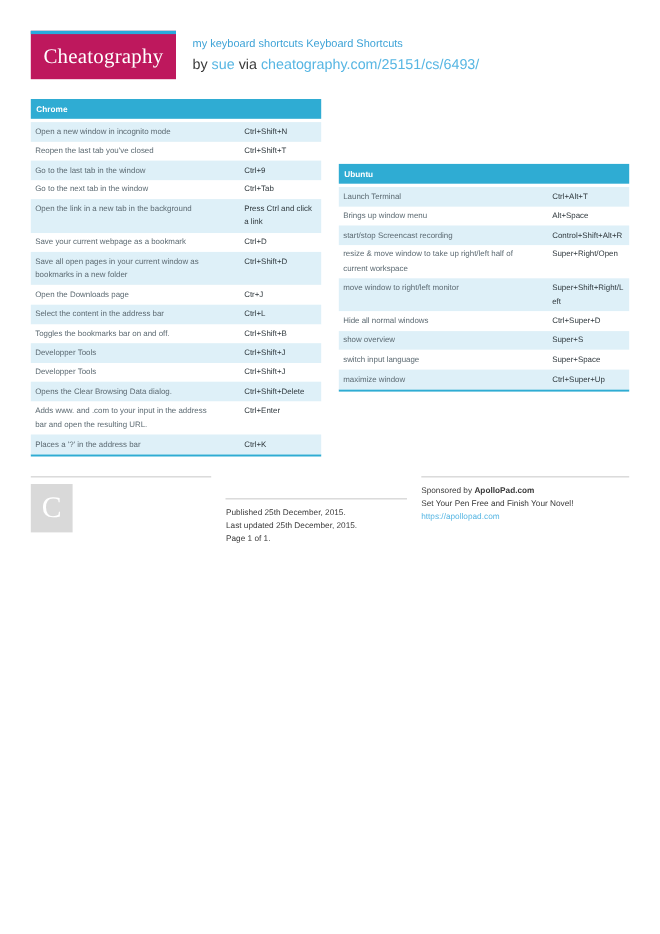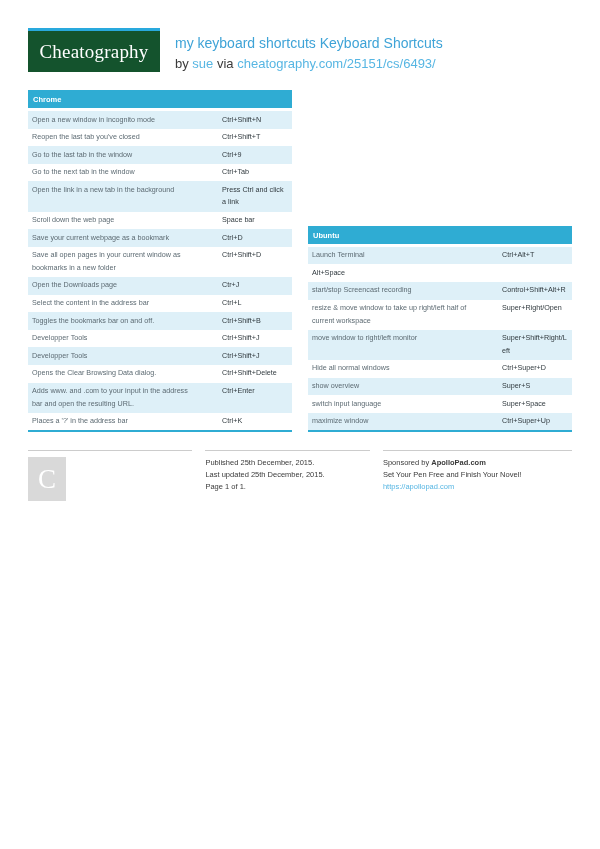--- a/index.html
+++ b/index.html
@@ -12,41 +12,41 @@
     overflow: hidden;
   }
   
   .masthead {
     display: flex;
     align-items: flex-start;
     padding: 28px 28px 0 28px;
   }
   .logo-box {
     width: 132px; height: 44px;
-    background: #14532d;
+    background: #be185d;
     border-top: 3px solid var(--accent-bright, #29a9dd);
     display: flex; align-items: center; justify-content: center;
     flex-shrink: 0;
   }
   .logo-box span {
     font-family: "Liberation Serif", serif;
     font-size: 19px; color: #ffffff; letter-spacing: 0.2px;
   }
   .head-text { margin-left: 15px; padding-top: 7px; }
   .page-title {
-    font-size: 14px; font-weight: normal;
+    font-size: 10px; font-weight: normal;
     color: var(--title-blue, #3ea3d7);
     line-height: 1.2;
   }
   .byline { font-size: 13px; color: #3a3a3a; margin-top: 4px; }
   .byline a { color: var(--link-blue, #57b6e3); text-decoration: none; }
   
   .columns {
     display: flex; gap: 16px;
-    align-items: flex-end;
+    align-items: center;
     margin: 18px 28px 0 28px;
   }
   .col {
     flex: 1;
     border-bottom: 2px solid var(--accent-cyan, #2facd3);
   }
   .sec-header {
     background: var(--accent-cyan, #2facd3);
     color: #ffffff;
     font-size: 7.5px; font-weight: bold;
@@ -79,21 +79,21 @@
     display: flex; gap: 13px;
     margin: 18px 28px 0 28px;
     font-size: 7.5px; line-height: 1.6;
     color: #3a3a3a;
   }
   .fcol {
     border-top: 1px solid #cccccc;
     padding-top: 6px;
   }
   .fcol-author { flex: 1.0; display: flex; }
-  .fcol-meta   { flex: 1.0; }
+  .fcol-meta   { flex: 1.0; margin-top: 20px; }
   .fcol-sponsor{ flex: 1.15; }
   .avatar {
     width: 38px; height: 44px;
     background: #d9d9d9;
     display: flex; align-items: center; justify-content: center;
     margin-right: 9px; flex-shrink: 0;
   }
   .avatar span {
     font-family: "Liberation Serif", serif;
     font-size: 27px; color: #ffffff;
@@ -146,24 +146,20 @@
   <div class="row">
     <div class="desc">Go to the next tab in the window</div>
     <div class="keys"><span class="b">Ctrl+Tab</span></div>
   </div>
 
   <div class="row">
     <div class="desc">Open the link in a new tab in the background</div>
     <div class="keys"><span>Press </span><span class="b">Ctrl</span><span> and click a link</span></div>
   </div>
 
-  <div class="row">
-    <div class="desc">Scroll down the web page</div>
-    <div class="keys"><span class="b">Space bar</span></div>
-  </div>
 
   <div class="row">
     <div class="desc">Save your current webpage as a bookmark</div>
     <div class="keys"><span class="b">Ctrl+D</span></div>
   </div>
 
   <div class="row">
     <div class="desc">Save all open pages in your current window as bookmarks in a new folder</div>
     <div class="keys"><span class="b">Ctrl+Shift+D</span></div>
   </div>
@@ -214,20 +210,21 @@
         <span>Ubuntu</span>
       </div>
       <div class="rows">
   <div class="row">
     <div class="desc">Launch Terminal</div>
     <div class="keys"><span class="b">Ctrl+Alt+T</span></div>
   </div>
 
 
   <div class="row">
+    <div class="desc">Brings up window menu</div>
     <div class="keys"><span class="b">Alt+Space</span></div>
   </div>
 
   <div class="row">
     <div class="desc">start/stop Screencast recording</div>
     <div class="keys"><span class="b">Control+Shift+Alt+R</span></div>
   </div>
 
   <div class="row">
     <div class="desc">resize &amp; move window to take up right/left half of current workspace</div>

